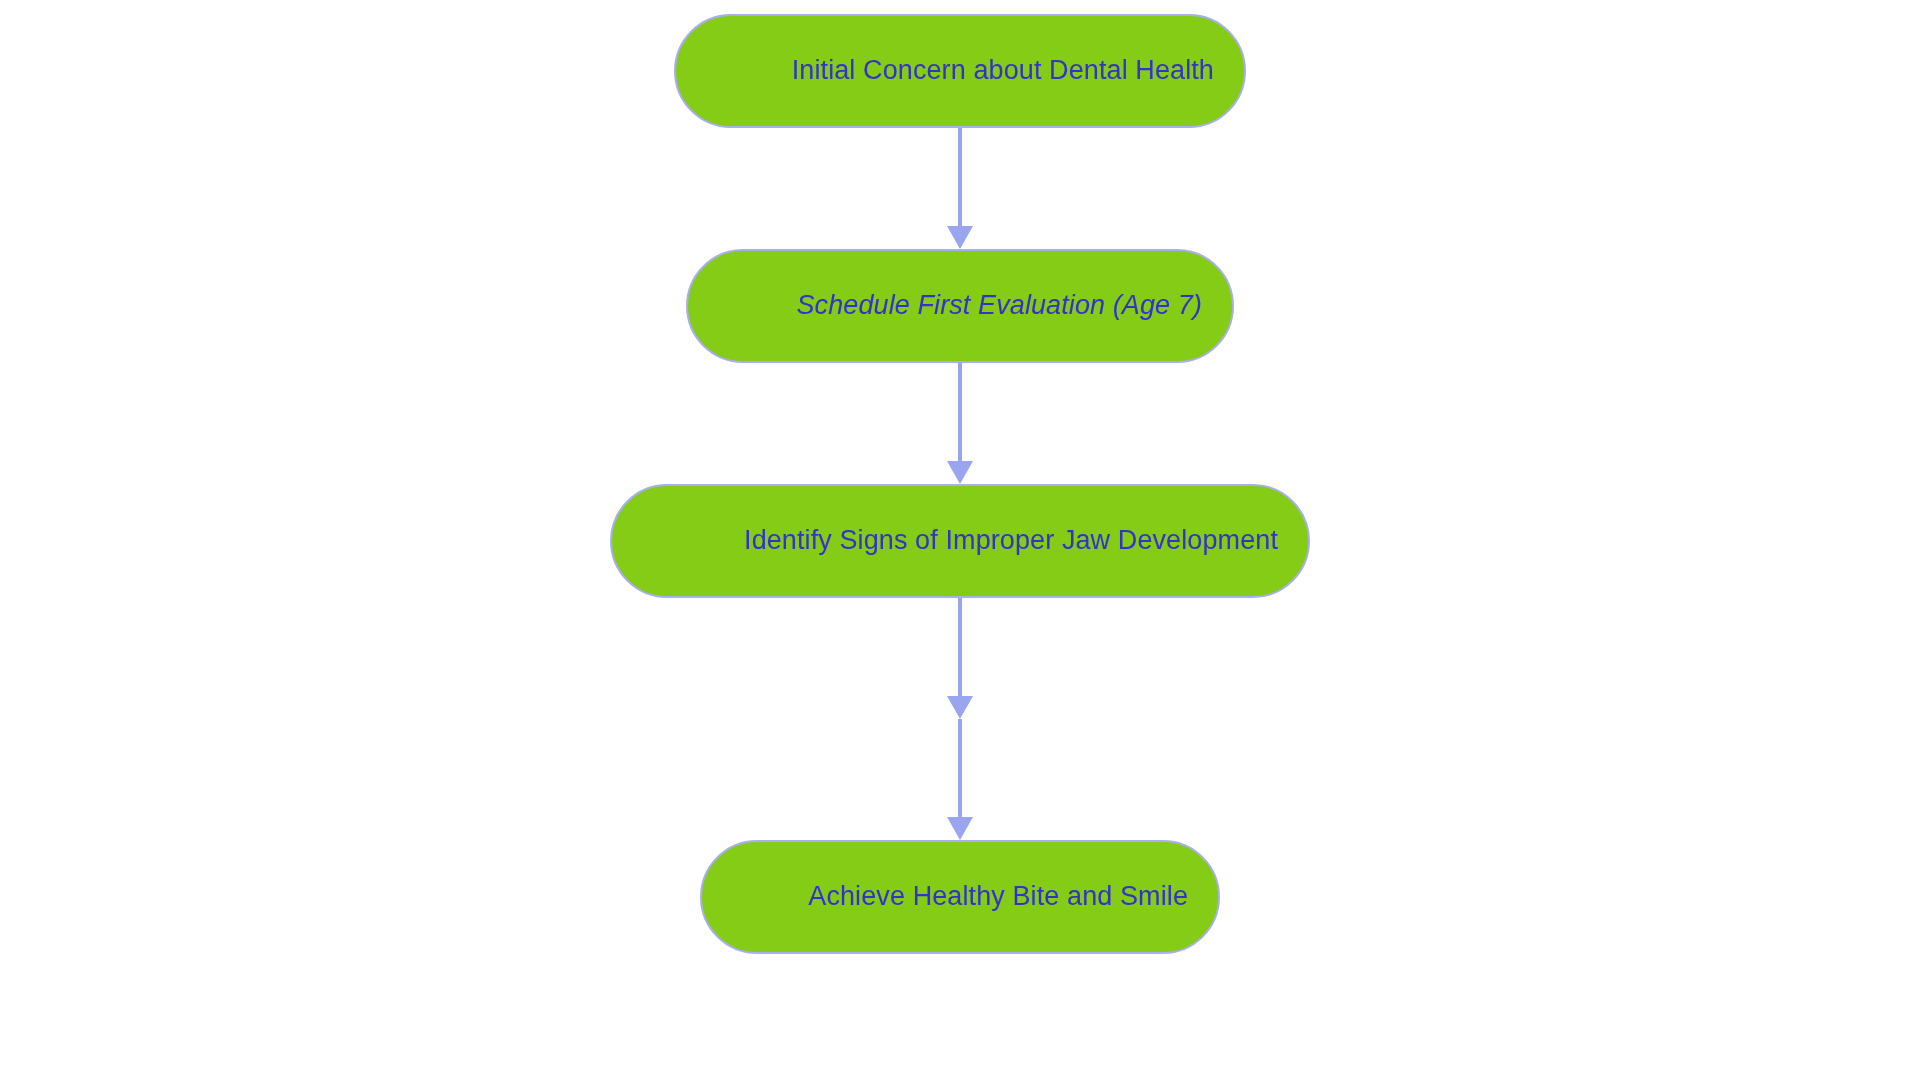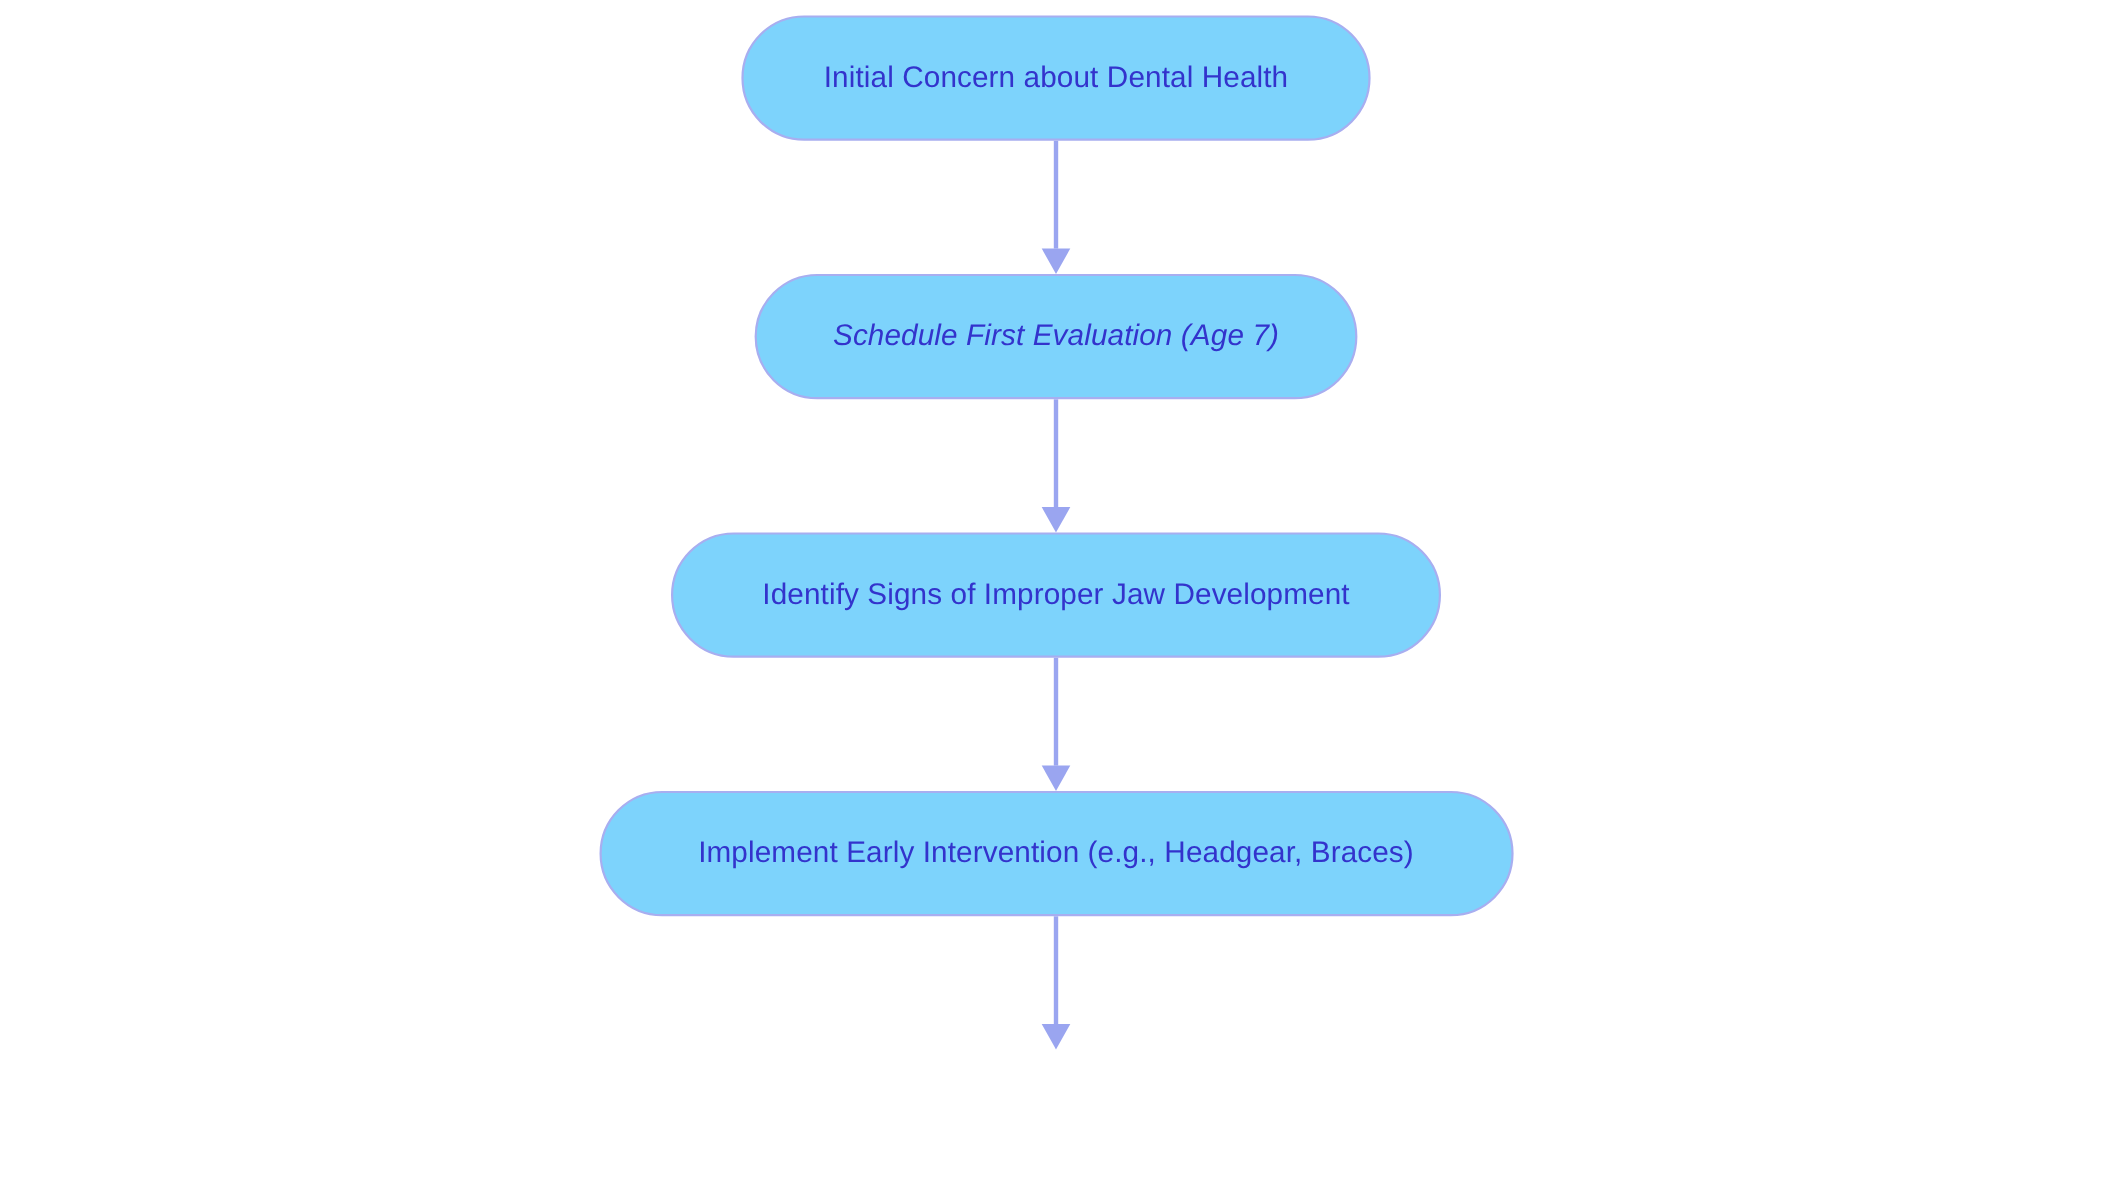--- a/index.html
+++ b/index.html
@@ -25,25 +25,25 @@
     align-items: center;
     justify-content: flex-start;
     box-sizing: border-box;
     padding-top: 14px;
   }
 
   .flow-node {
     box-sizing: border-box;
     height: 114px;
     border-radius: 9999px;
-    background: #7dd3fc;
+    background: #84cc16;
     border: 2px solid #a8aef0;
     display: flex;
     align-items: center;
-    justify-content: center;
+    justify-content: flex-end;
     flex: 0 0 auto;
   }
 
   .flow-node-label {
     color: #3333cc;
     font-family: "Liberation Sans", "DejaVu Sans", sans-serif;
     font-size: 27px;
     font-weight: 400;
     line-height: 1.1;
     letter-spacing: 0.1px;
@@ -113,23 +113,23 @@
 
   <div class="flow-node node-w-3">
     <span class="flow-node-label">Identify Signs of Improper Jaw Development</span>
   </div>
 
   <div class="flow-connector">
     <div class="connector-line"></div>
     <div class="connector-arrowhead"></div>
   </div>
 
-  <div class="flow-node node-w-4">
-    <span class="flow-node-label">Implement Early Intervention (e.g., Headgear, Braces)</span>
-  </div>
 
   <div class="flow-connector">
     <div class="connector-line"></div>
     <div class="connector-arrowhead"></div>
   </div>
 
+  <div class="flow-node node-w-5">
+    <span class="flow-node-label">Achieve Healthy Bite and Smile</span>
+  </div>
 
 </div>
 
 </body></html>

